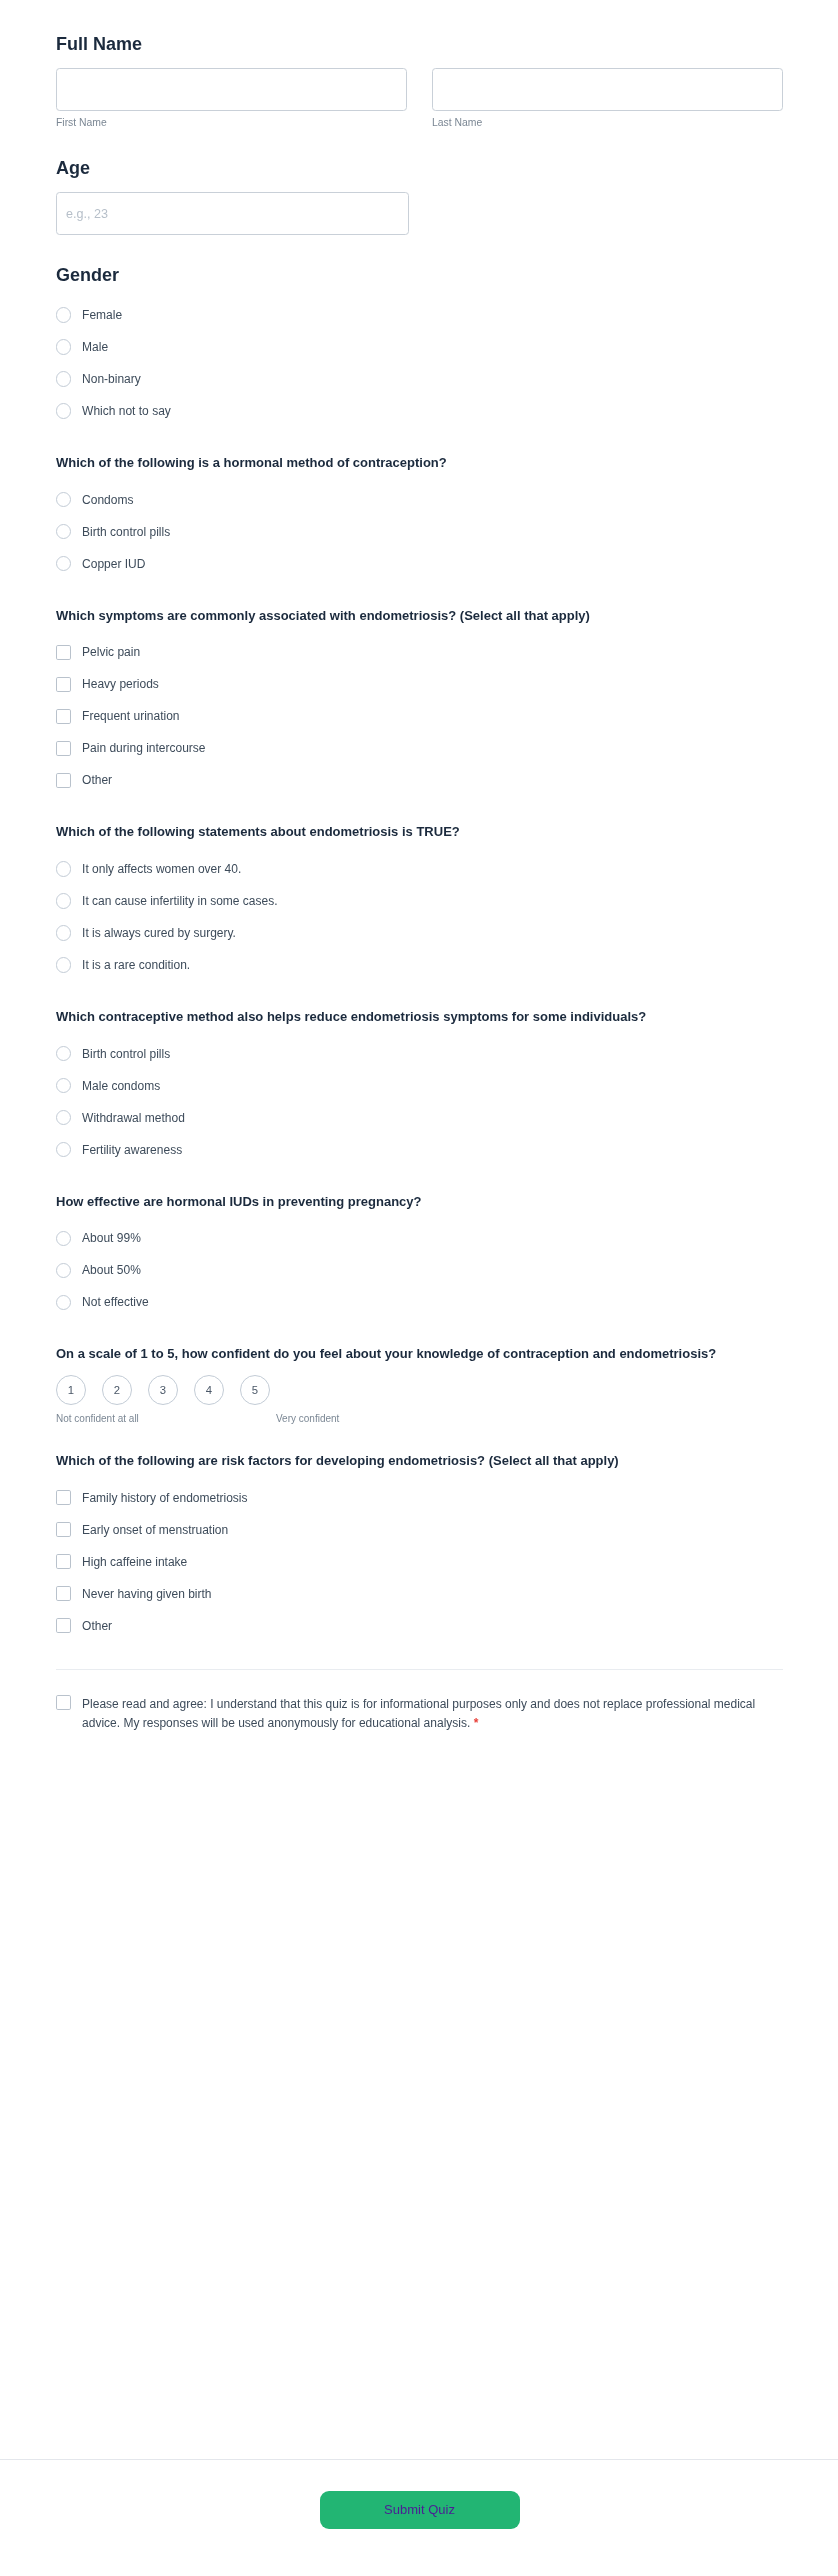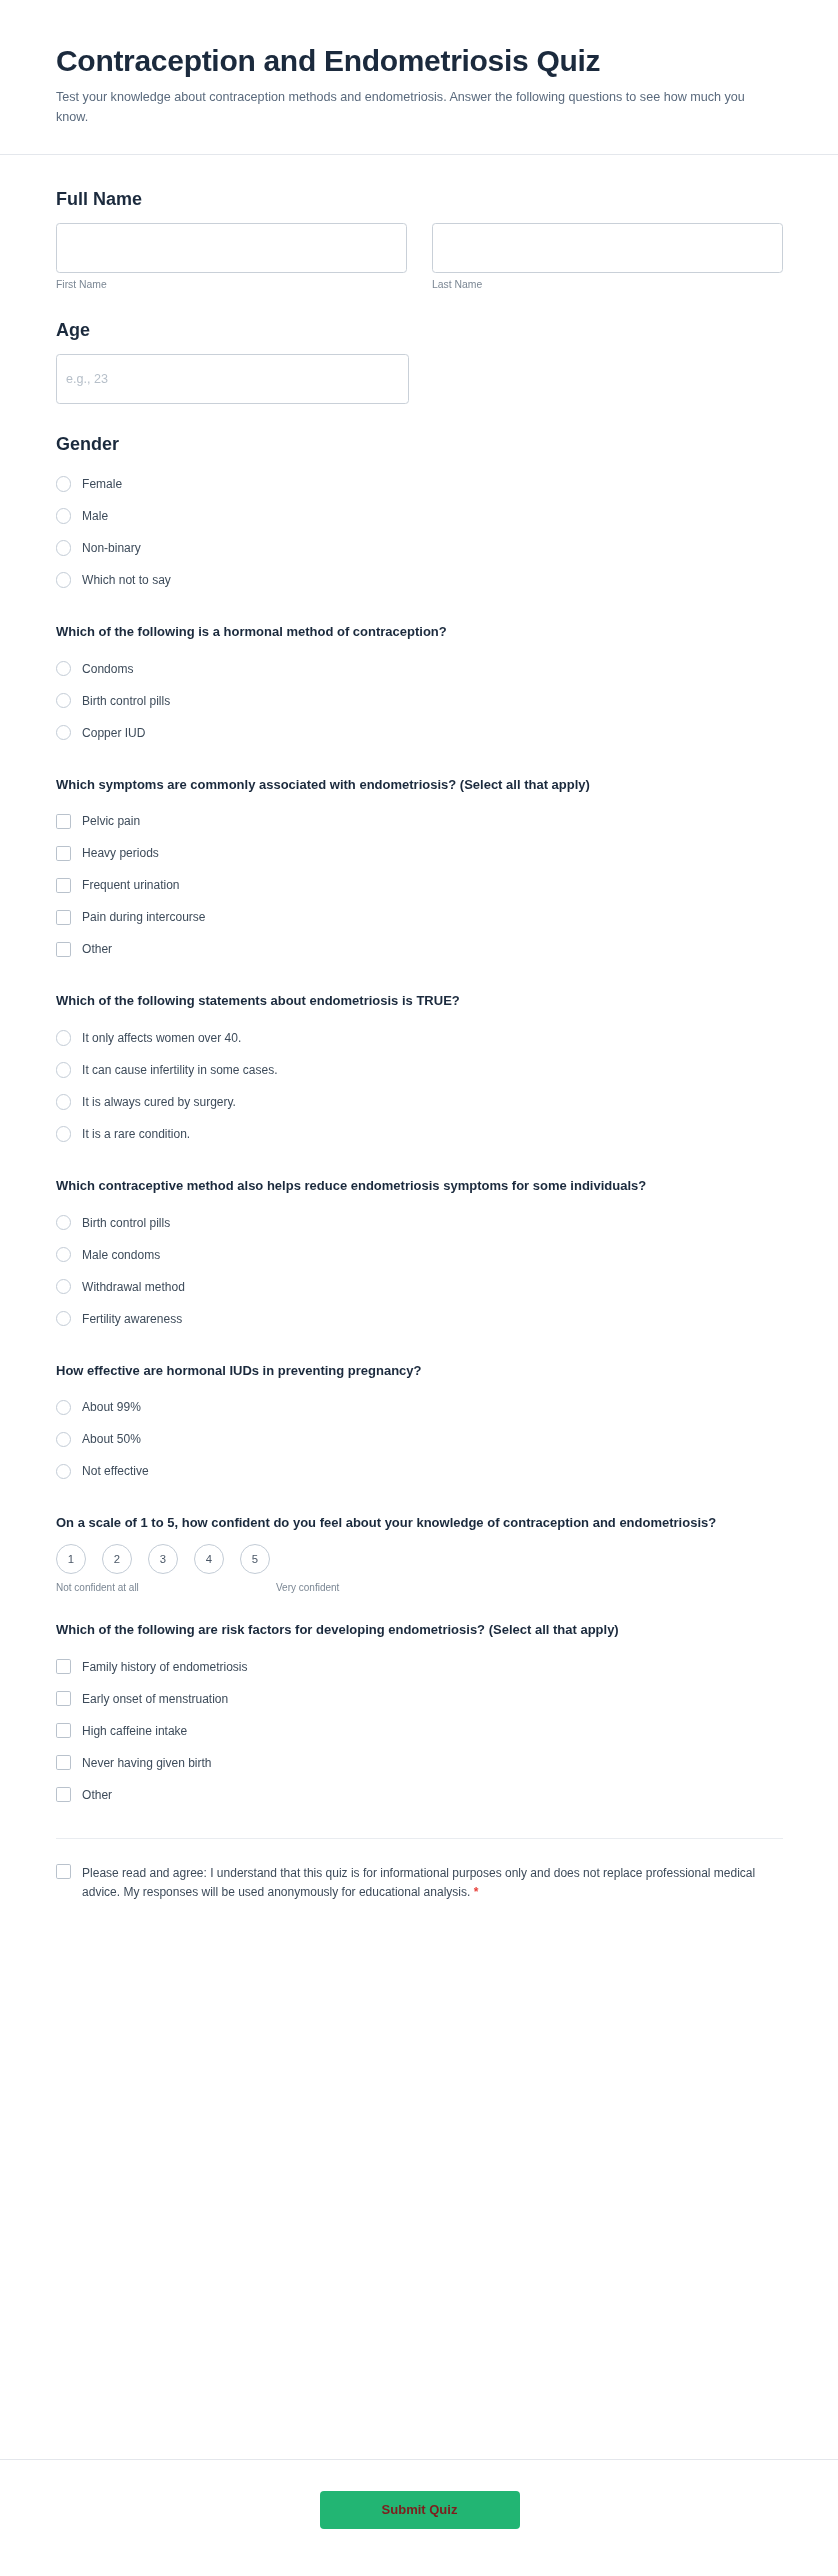--- a/index.html
+++ b/index.html
@@ -56,21 +56,21 @@
     font-size: 13px;
   }
   
   .name-row {
     display: flex;
     gap: 25px;
   }
   .name-col { width: 353px; }
   .text-input {
     width: 100%;
-    height: 50px;
+    height: 43px;
     border: 0.9px solid #c9d0d8;
     border-radius: 3.6px;
     background: #fff;
     font-size: 12.6px;
     font-family: "Liberation Sans", sans-serif;
     color: #2c3e50;
     padding: 0 9px;
     outline: none;
   }
   .text-input::placeholder { color: #b6bfc9; }
@@ -157,40 +157,36 @@
   
   .form-footer {
     border-top: 0.9px solid #e4e7ec;
     padding: 31px 0 47px 0;
     display: flex;
     justify-content: center;
     background: #fff;
   }
   .submit-btn {
     background: #22b573;
-    color: #7f1d1d;
+    color: #4c1d95;
     border: none;
-    border-radius: 4px;
+    border-radius: 9px;
     font-size: 13px;
-    font-weight: bold;
+    font-weight: normal;
     font-family: "Liberation Sans", sans-serif;
     padding: 11.7px 0;
     width: 200px;
     cursor: pointer;
   }
 </style>
 </head>
 <body>
 
 <div class="page">
 
-  <div class="form-header">
-    <h1 class="form-title">Contraception and Endometriosis Quiz</h1>
-    <p class="form-subtitle">Test your knowledge about contraception methods and endometriosis. Answer the following questions to see how much you know.</p>
-  </div>
 
   <div class="form-body">
 
     <div class="field-block">
       <div class="field-label">Full Name</div>
       <div class="name-row">
         <div class="name-col">
           <input class="text-input" type="text" placeholder="" style="">
           <div class="sub-label">First Name</div>
         </div>

